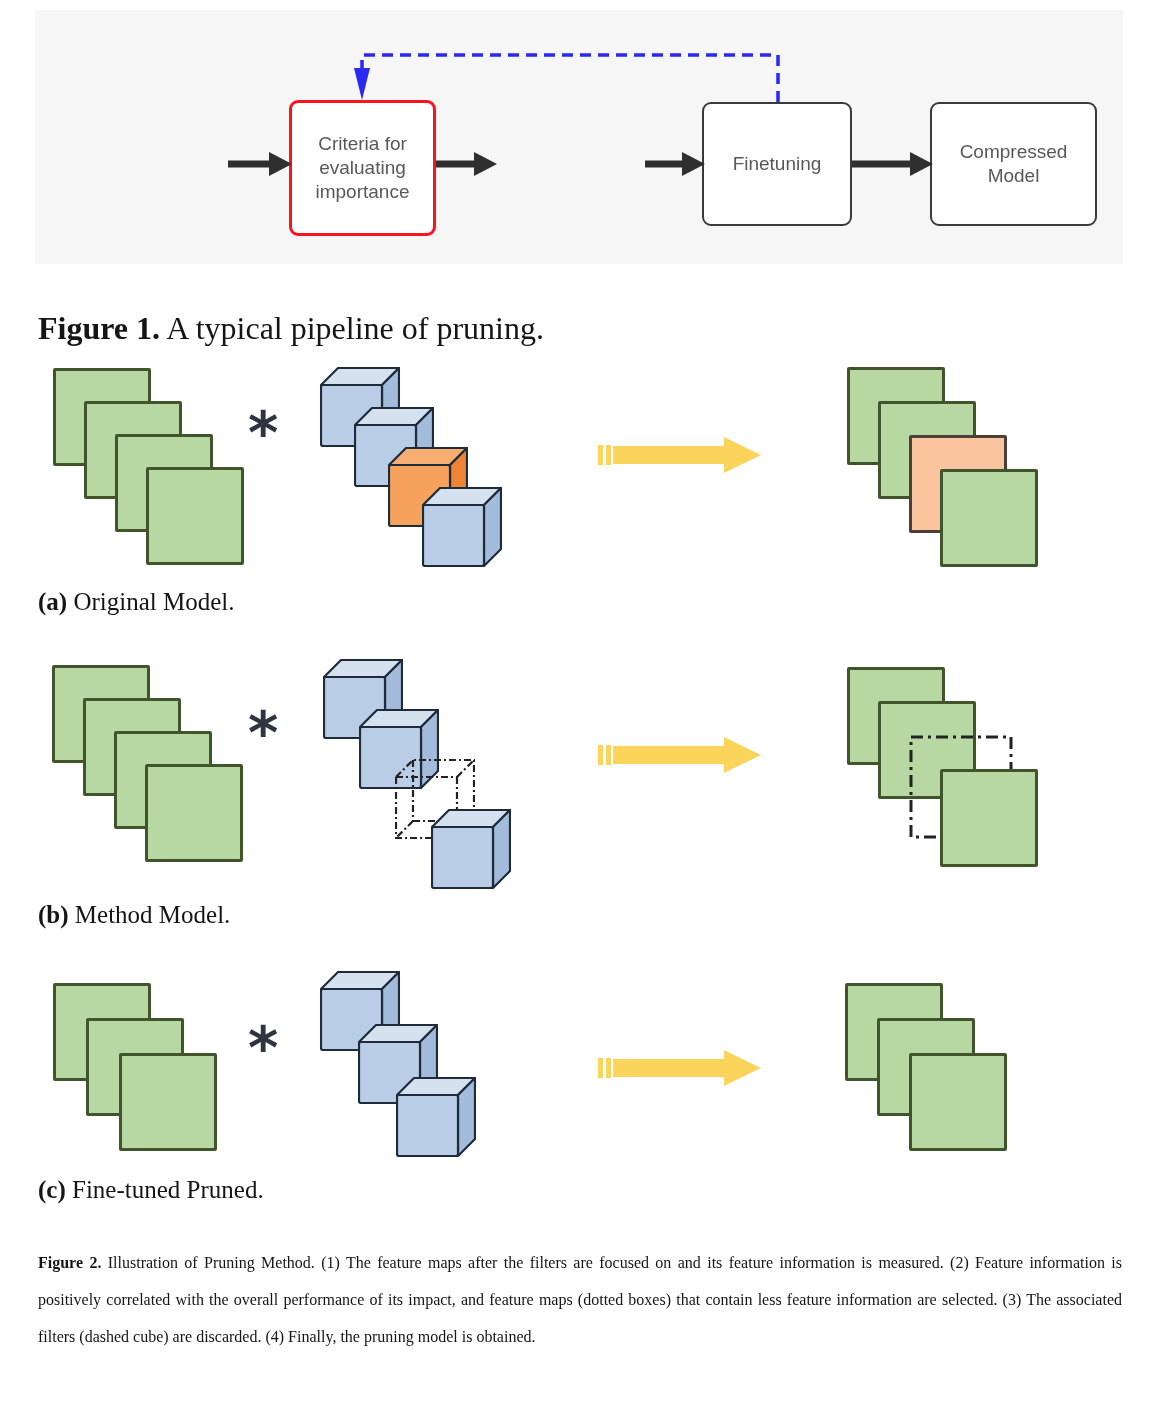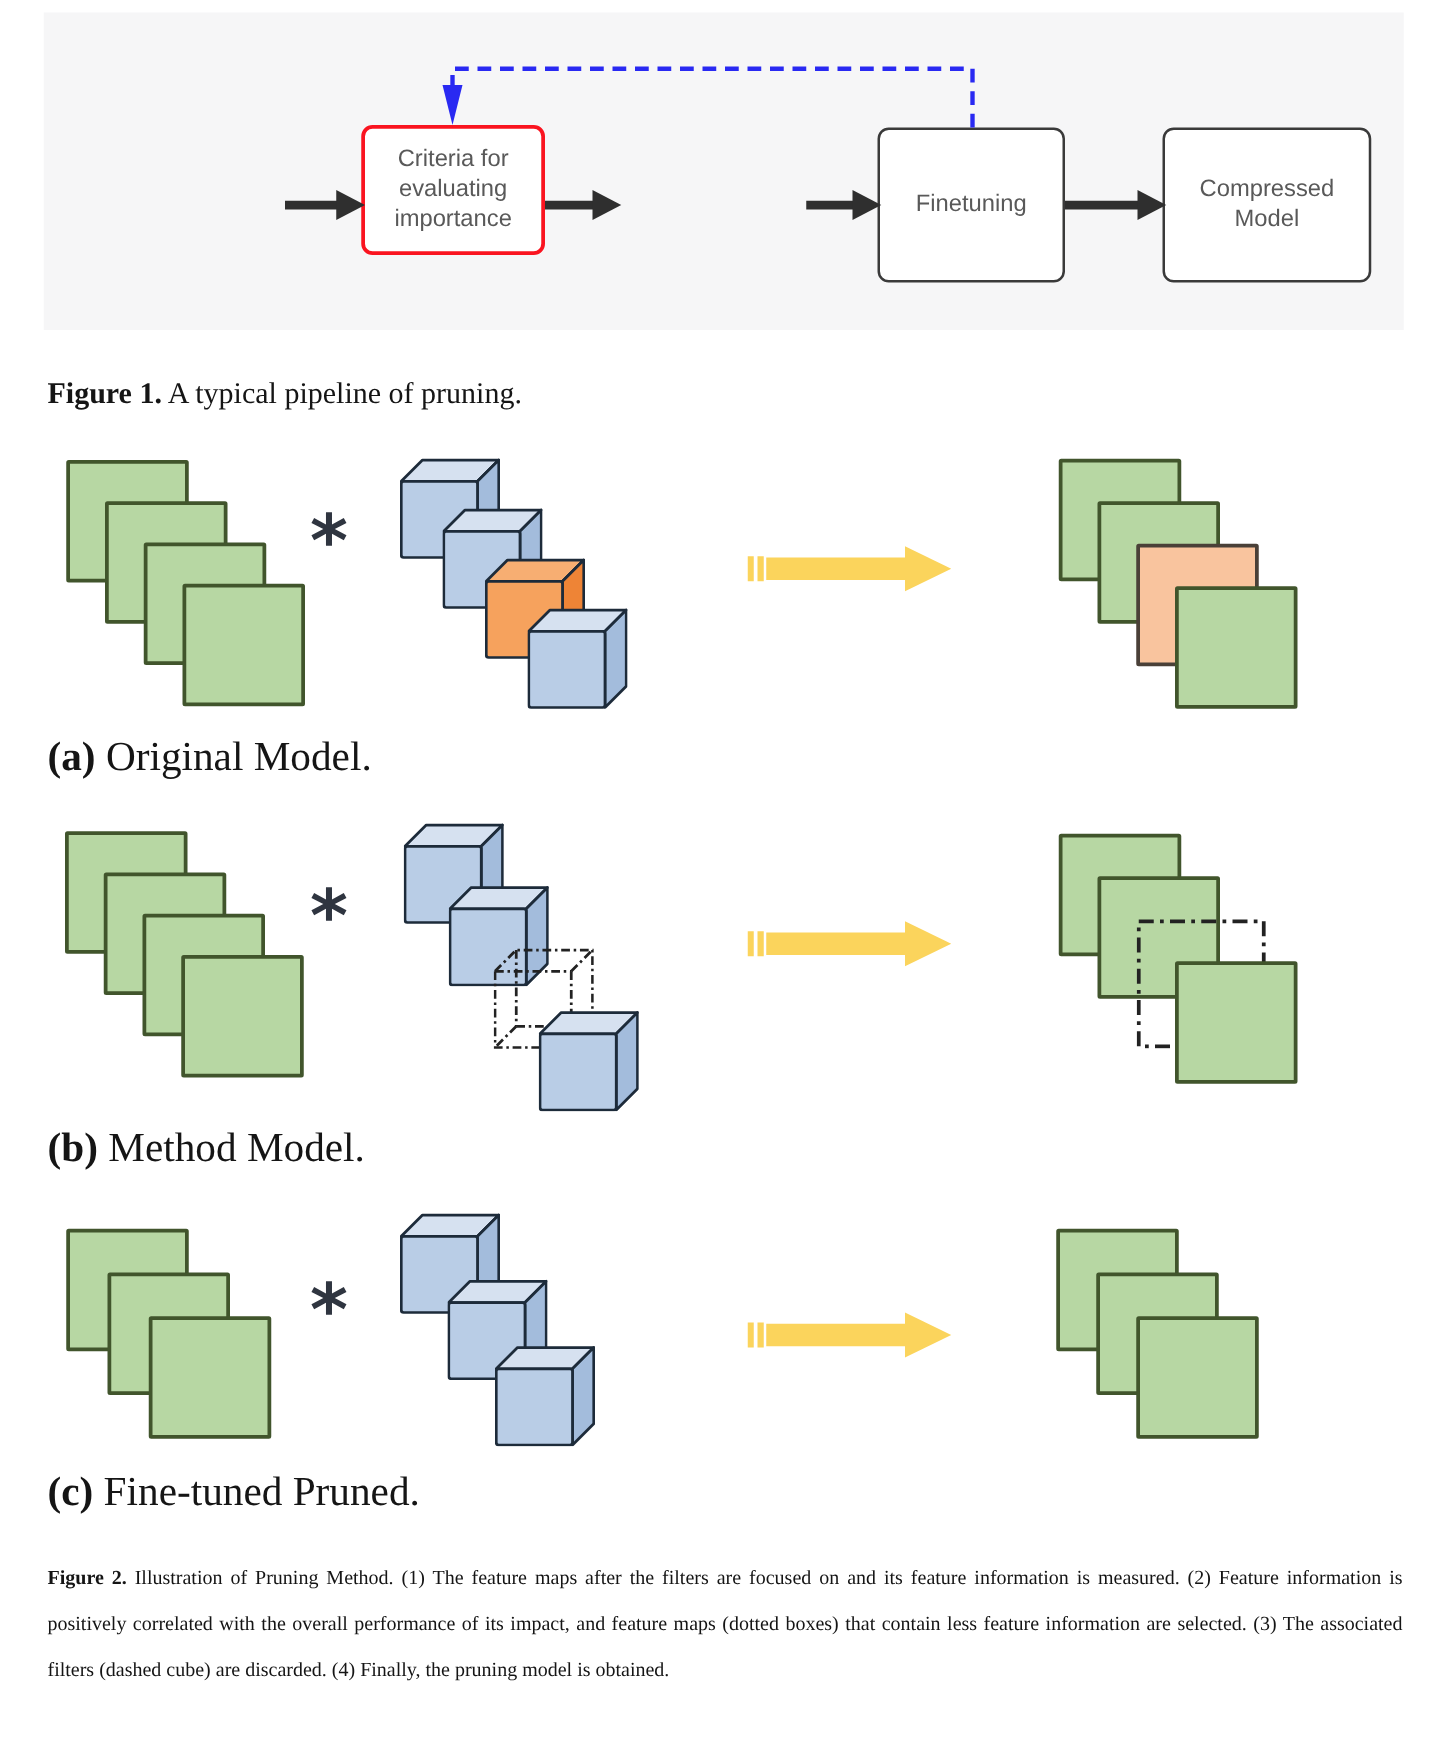--- a/index.html
+++ b/index.html
@@ -16,23 +16,23 @@
     position:absolute; background:#ffffff;
     border:2.5px solid var(--box-border,#3a3a3a); border-radius:9px;
     display:flex; align-items:center; justify-content:center; text-align:center;
     font-family:"Liberation Sans", sans-serif; font-size:19px; line-height:1.26;
     color:var(--box-text,#595959); padding:0 10px; box-sizing:border-box;
   }
   .pipe-box.highlight { border:3px solid var(--highlight-red,#fa1420); }
   #fig1-arrows { position:absolute; left:0; top:0; pointer-events:none; }
 
   
-  .caption { position:absolute; font-size:24px; color:var(--text-black,#151515); white-space:nowrap; }
+  .caption { position:absolute; font-size:32px; color:var(--text-black,#151515); white-space:nowrap; }
   .caption b { font-weight:bold; }
-  .row-caption { font-size:33px; }
+  .row-caption { font-size:25px; }
   #fig2-caption {
     position:absolute; left:38px; top:1228px; width:1084px; white-space:normal;
     font-size:16px; line-height:37px; text-align:justify;
   }
 
   
   .fig2-row { position:absolute; left:0; width:1160px; }
   .map-square {
     position:absolute; width:92px; height:92px; border:3px solid; border-radius:2px;
   }
@@ -41,21 +41,21 @@
   .star {
     position:absolute; font-family:"DejaVu Sans", sans-serif; font-weight:bold;
     font-size:58px; line-height:1; color:#2f3540;
   }
   .cube, .arrow-svg, .dashed-square { position:absolute; }
 </style>
 </head>
 <body>
 
 <div id="fig1-panel">
-  <div class="pipe-box highlight" style="left:254px;top:90px;width:147px;height:104px;">Criteria for evaluating importance</div>
+  <div class="pipe-box highlight" style="left:254px;top:90px;width:147px;height:136px;">Criteria for evaluating importance</div>
   <div class="pipe-box" style="left:895px;top:92px;width:167px;height:124px;">Compressed Model</div>
   <div class="pipe-box" style="left:667px;top:92px;width:150px;height:124px;">Finetuning</div>
 
   <svg id="fig1-arrows" width="1088" height="254" viewBox="0 0 1088 254">
     <g stroke="#2f2f2f" fill="#2f2f2f">
       <line x1="193" y1="154" x2="236" y2="154" stroke-width="7"></line>
       <polygon points="234,142 234,166 257,154" stroke="none"></polygon>
       <line x1="401" y1="154" x2="441" y2="154" stroke-width="7"></line>
       <polygon points="439,142 439,166 462,154" stroke="none"></polygon>
       <line x1="610" y1="154" x2="649" y2="154" stroke-width="7"></line>

